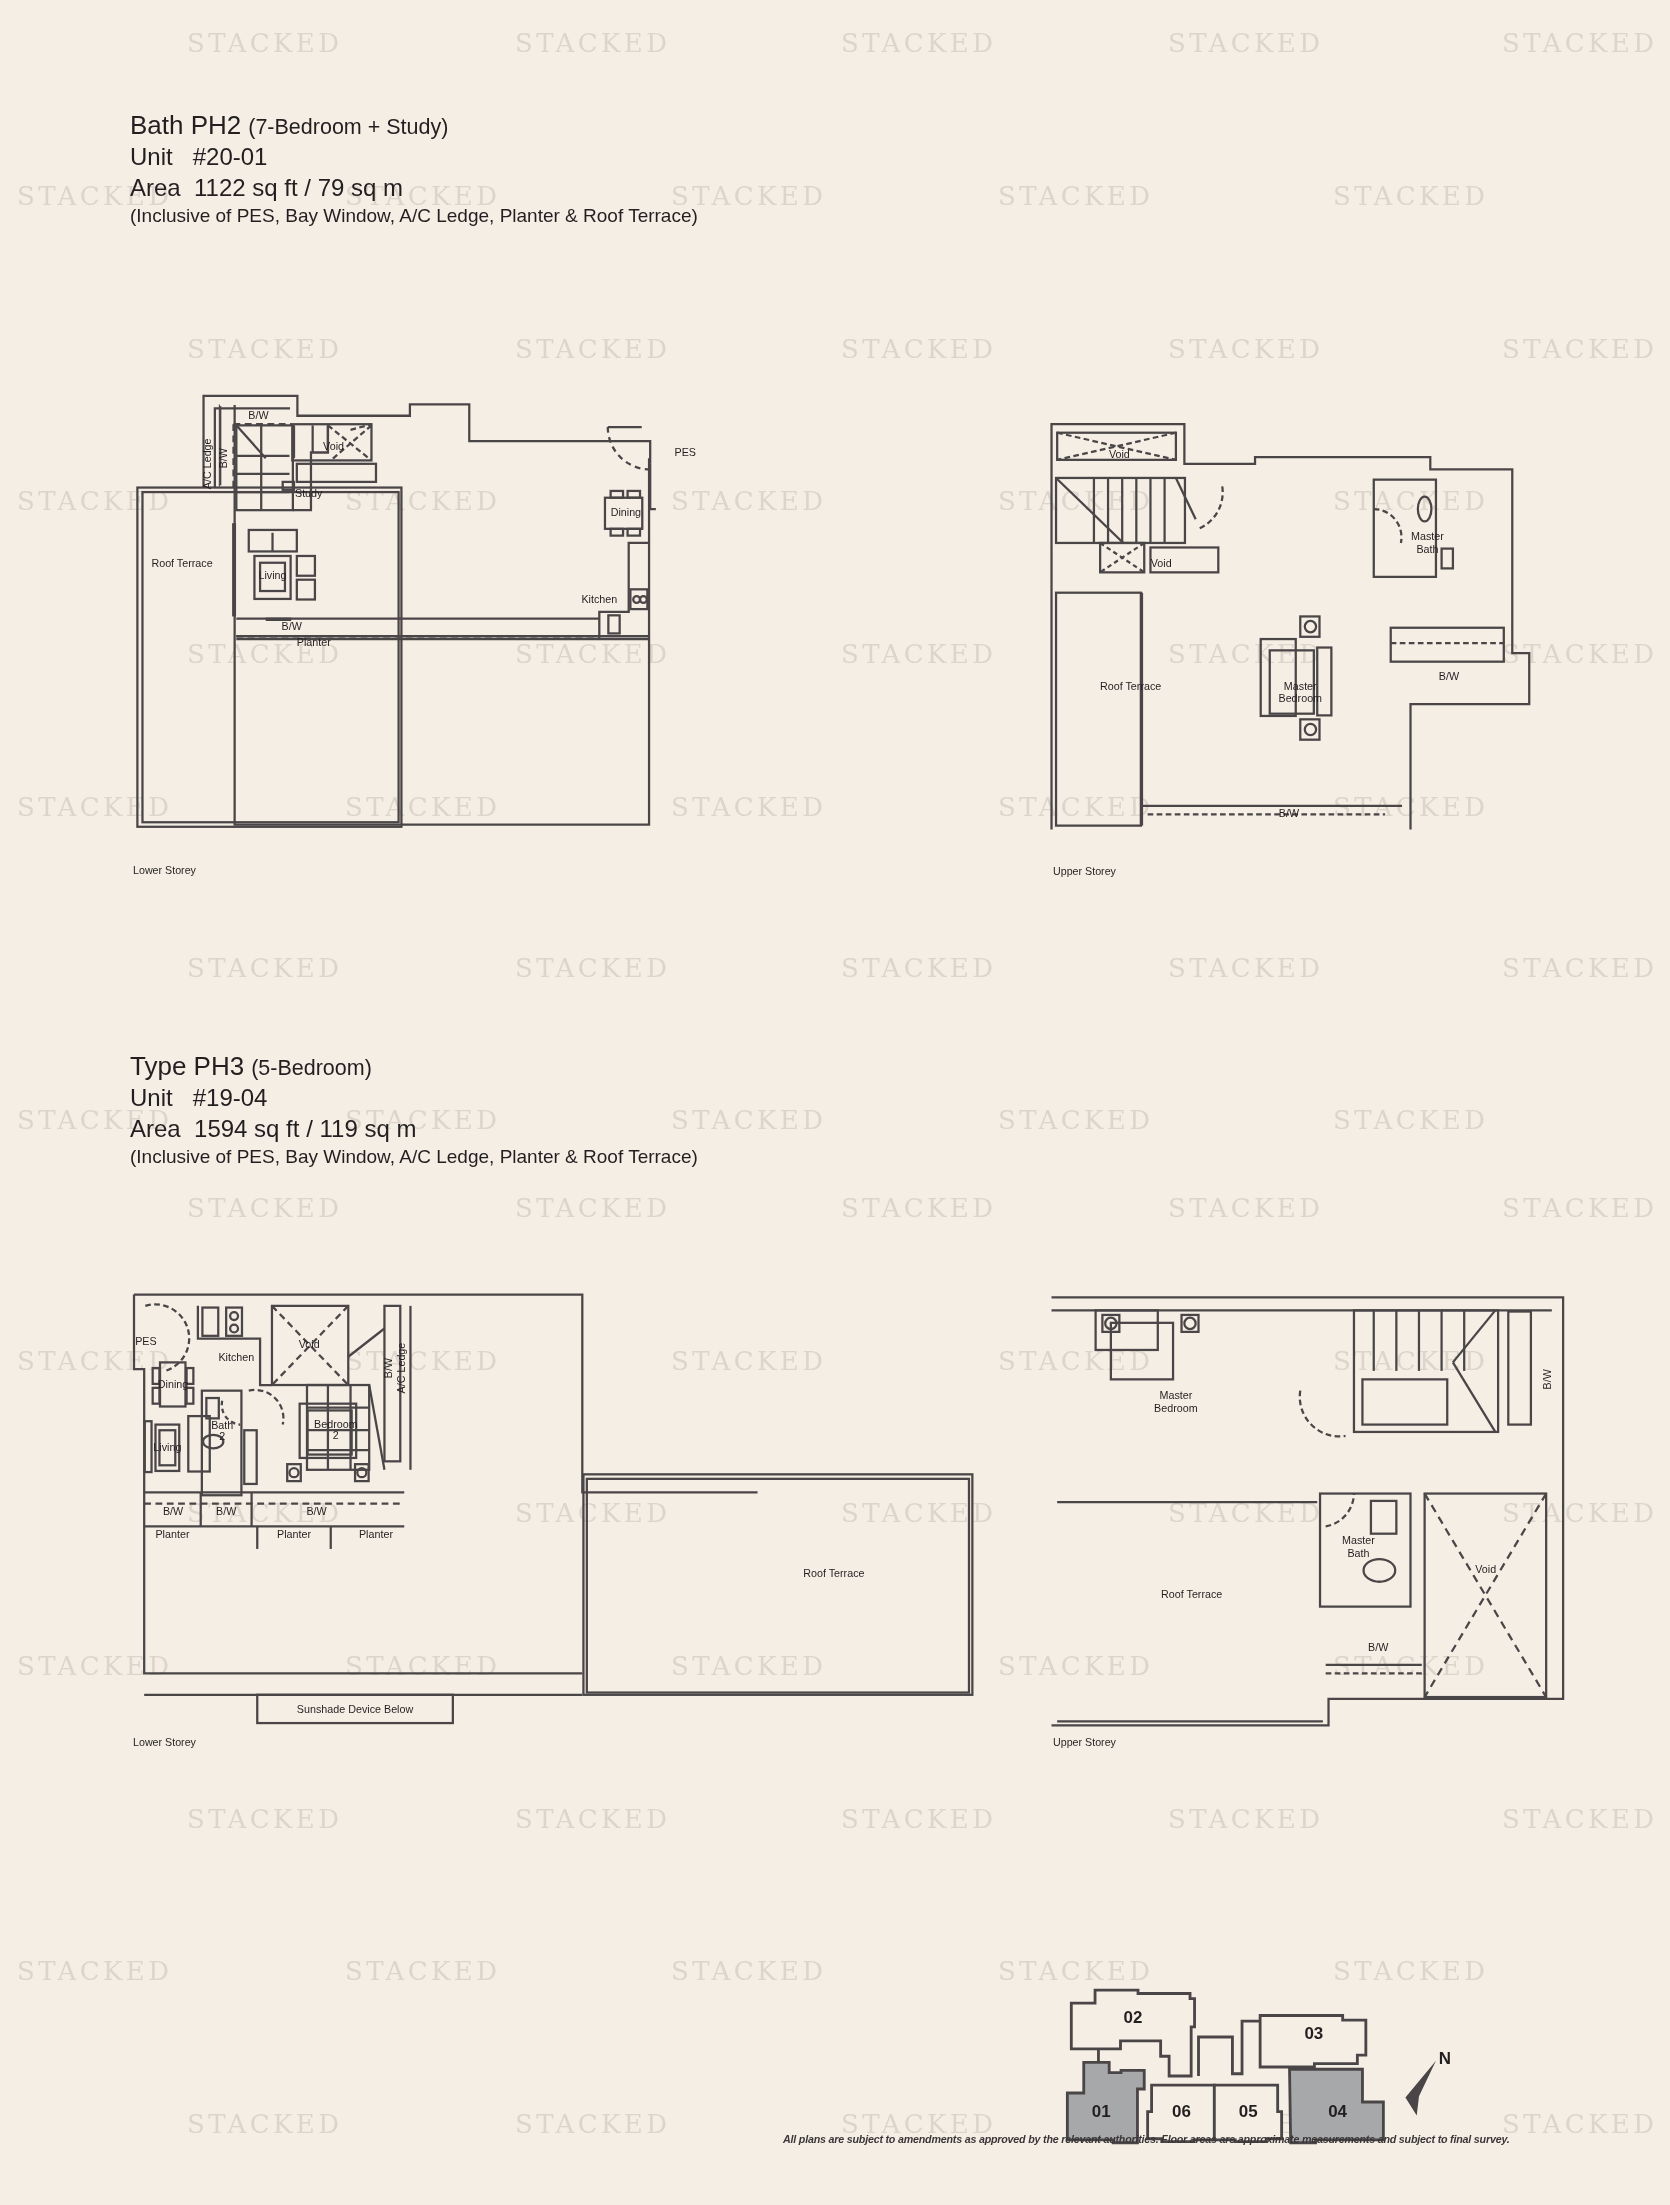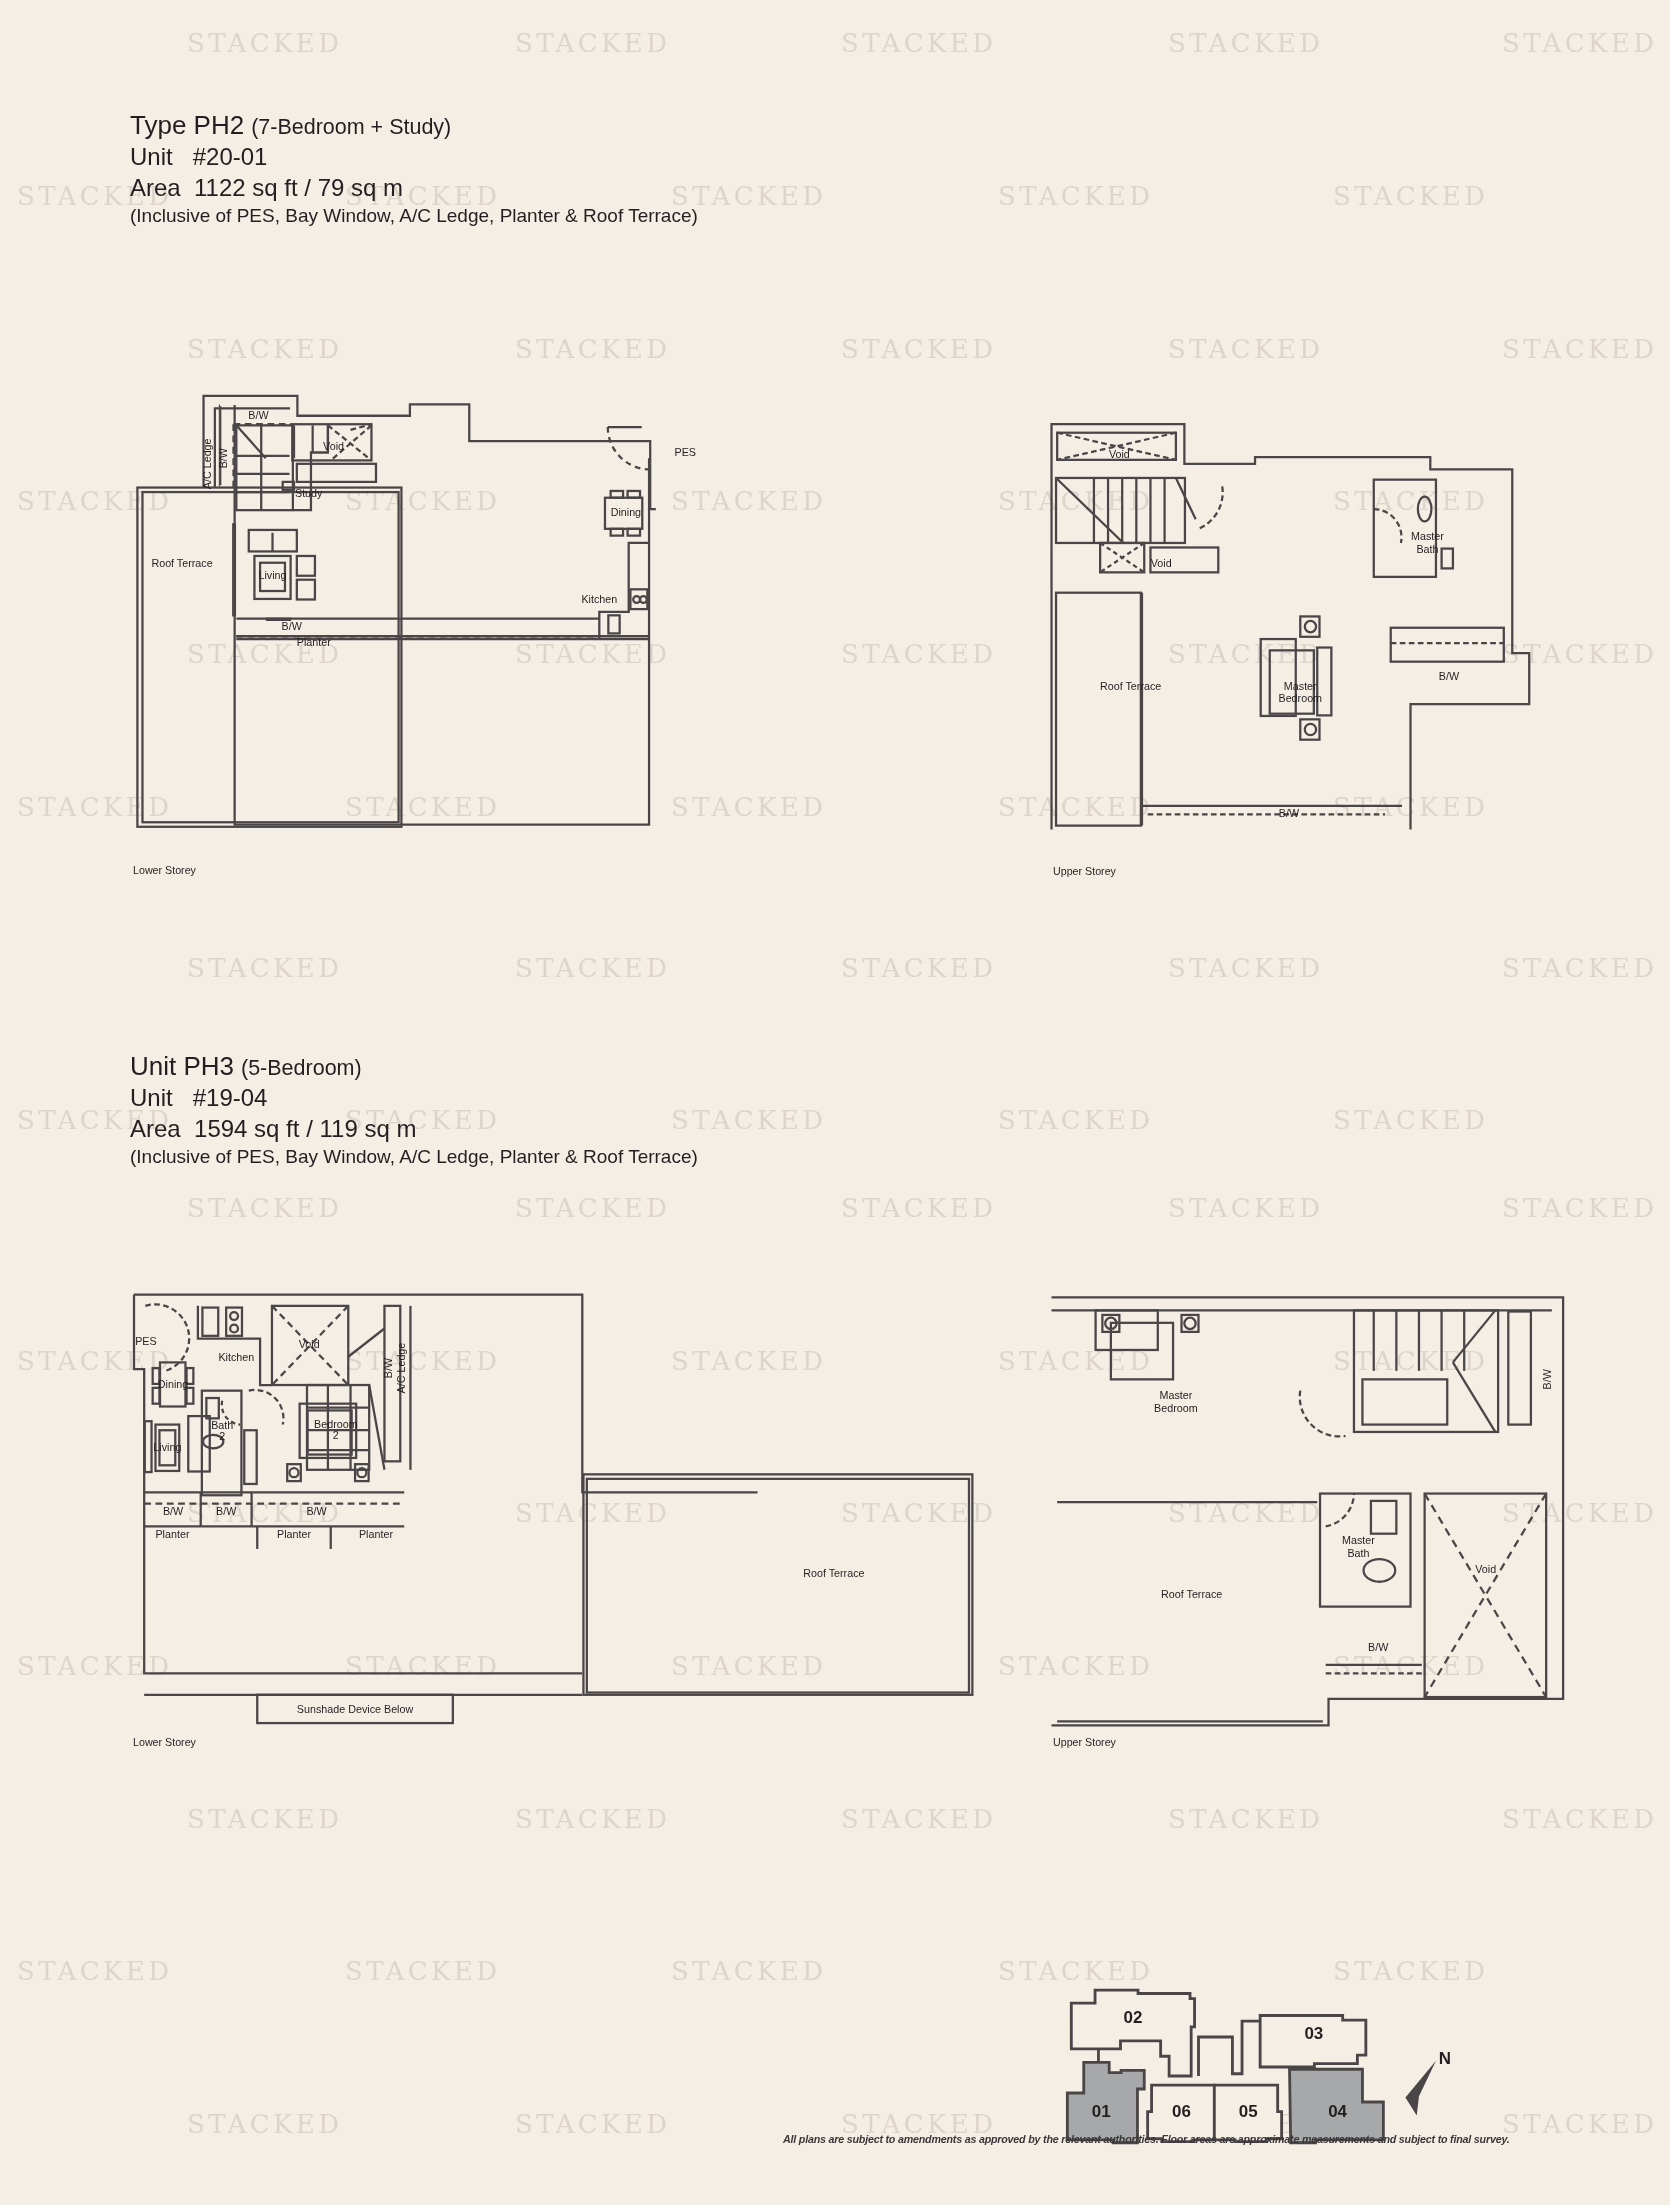--- a/index.html
+++ b/index.html
@@ -92,21 +92,21 @@
     <div class="wm" style="left: 1333px; top: 1956px;">STACKED</div>
     <div class="wm" style="left: 187px; top: 2109px;">STACKED</div>
     <div class="wm" style="left: 515px; top: 2109px;">STACKED</div>
     <div class="wm" style="left: 841px; top: 2109px;">STACKED</div>
     <div class="wm" style="left: 1168px; top: 2109px;">STACKED</div>
     <div class="wm" style="left: 1502px; top: 2109px;">STACKED</div>
   </div>
 
 <div class="unit-head" style="top:112px;">
   <div class="type">
-    <b>Type PH2</b>
+    <b>Bath PH2</b>
     <span style="font-size:21.5px">(7-Bedroom + Study)</span>
   </div>
   <div class="line">
     <span>Unit</span>&nbsp;&nbsp;
     <span>#20-01</span>
   </div>
   <div class="line">
     <span>Area</span>&nbsp;
     <span>1122 sq ft / 79 sq m</span>
   </div>
@@ -258,21 +258,21 @@
     <text x="2300" y="1242">Bedroom</text>
     <text x="2563" y="1203">B/W</text>
     <text x="2280" y="1445">B/W</text>
   </g>
 </svg>
 </div>
 <div class="storey-label" style="left:1053px;top:865px;">Upper Storey</div>
 
 <div class="unit-head" style="top:1053px;">
   <div class="type">
-    <b>Unit PH3</b>
+    <b>Type PH3</b>
     <span style="font-size:21.5px">(5-Bedroom)</span>
   </div>
   <div class="line">
     <span>Unit</span>&nbsp;&nbsp;
     <span>#19-04</span>
   </div>
   <div class="line">
     <span>Area</span>&nbsp;
     <span>1594 sq ft / 119 sq m</span>
   </div>

